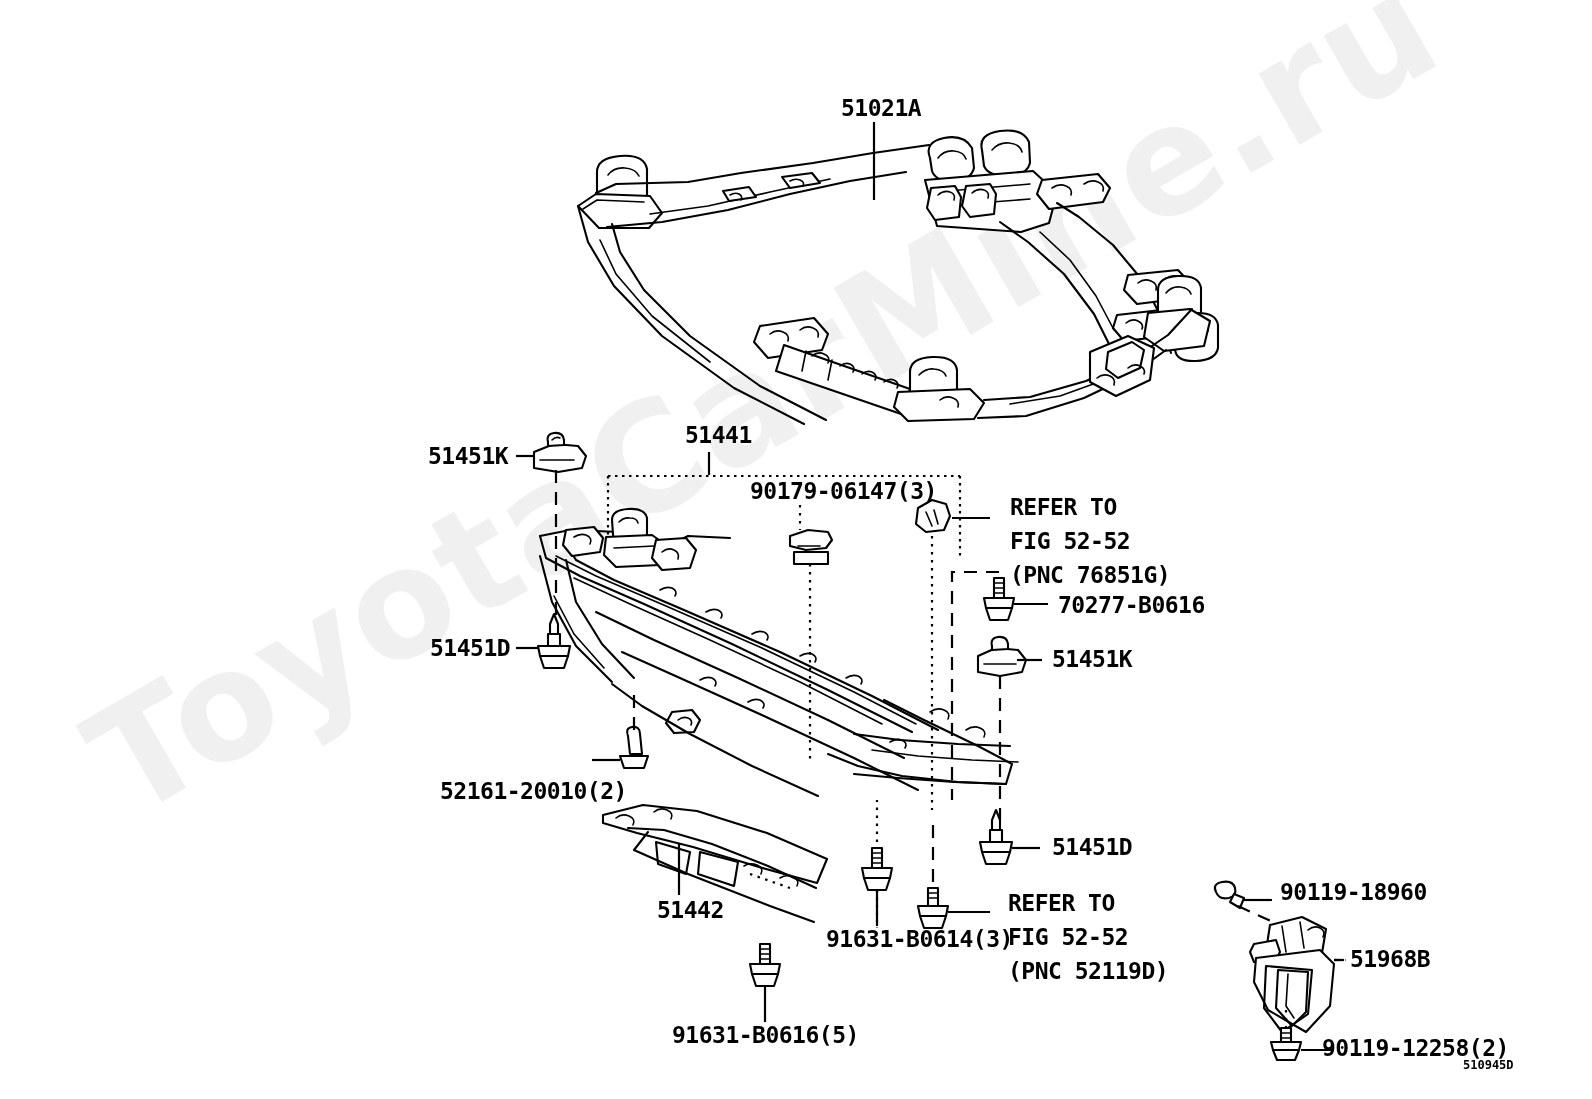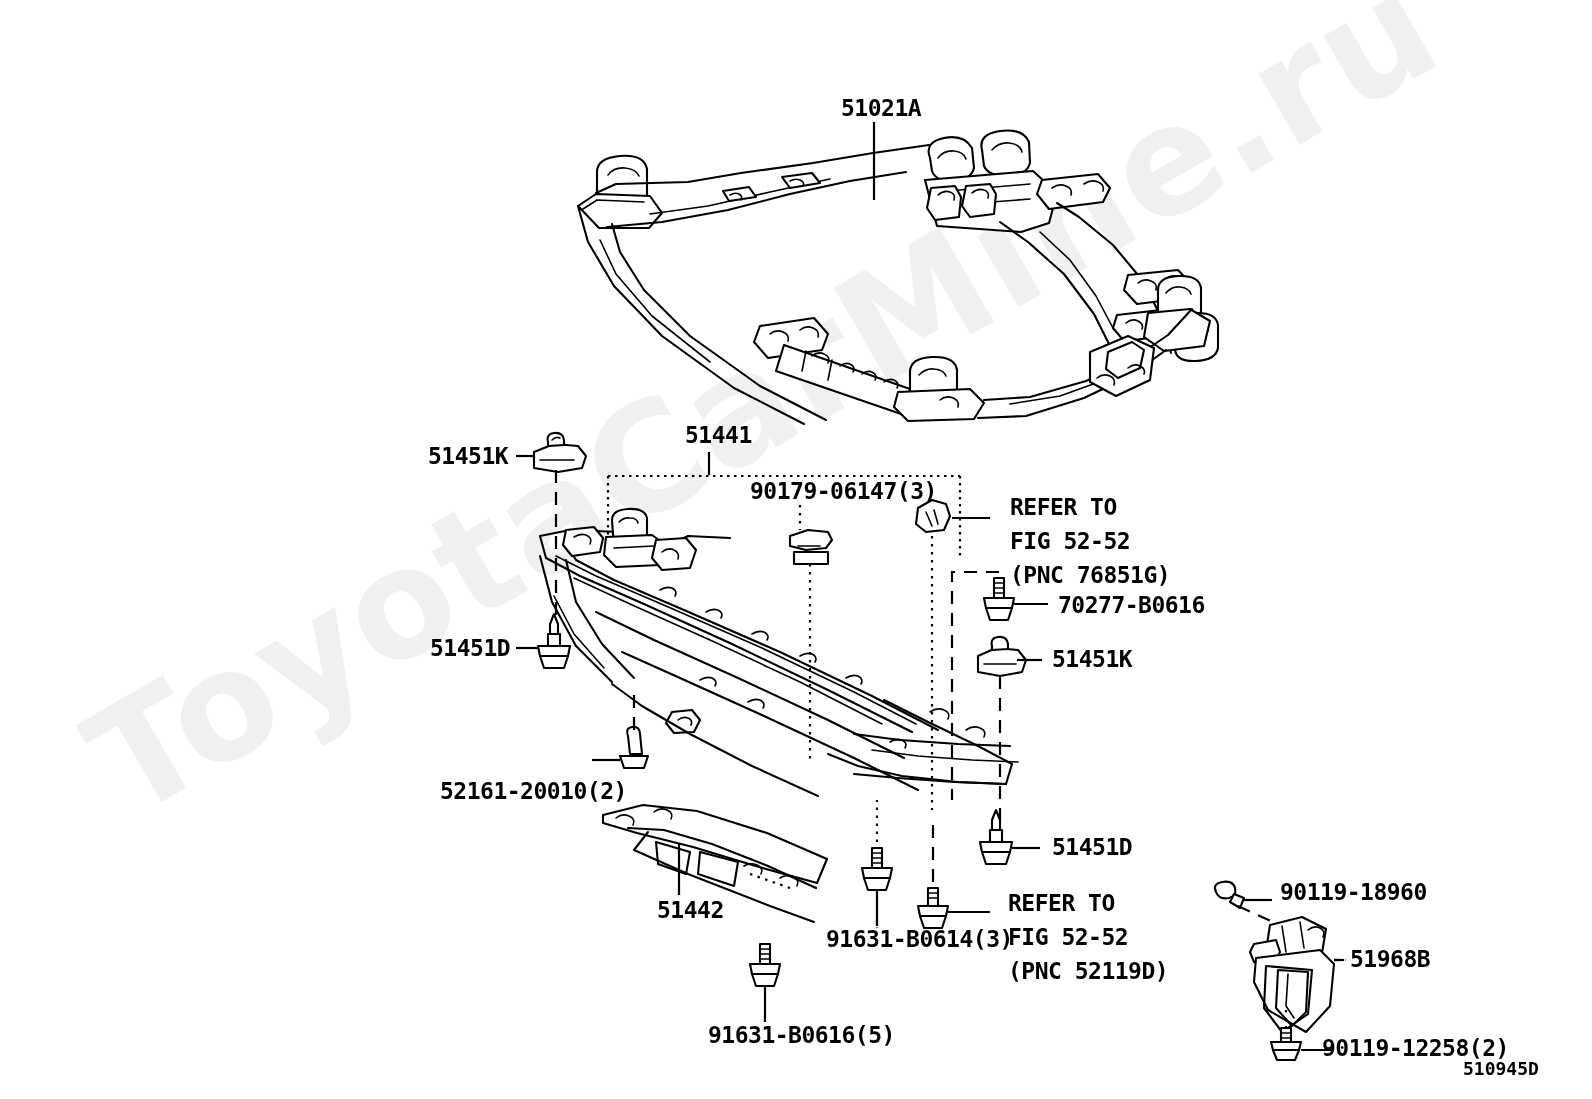--- a/index.html
+++ b/index.html
@@ -27,21 +27,21 @@
     font-weight:700;
     font-size:23px;
     color:#000000;
     white-space:pre;
     letter-spacing:-0.5px;
     line-height:27px;
   }
   .figcode{
     position:absolute;
     font-family:"DejaVu Sans Mono","Liberation Mono",monospace;
-    font-size:18px;font-weight:700;color:#000;
+    font-size:12px;font-weight:700;color:#000;
     letter-spacing:0px;
   }
   .multi{line-height:34px;margin-left:10px;}
 </style>
 </head>
 <body>
 
 <div id="stage">
 
   <div class="wm" id="wm1">ToyotaCarMine.ru</div>
@@ -360,21 +360,21 @@
   <div class="lbl" style="left:640px;top:897px;margin-left:17px;">51442</div>
 
   <div class="lbl" style="left:1052px;top:834px;">51451D</div>
 
   <div class="lbl multi" style="left:998px;top:886px;white-space:pre;">REFER TO
 FIG 52-52
 (PNC 52119D)</div>
 
   <div class="lbl" style="left:826px;top:926px;">91631-B0614(3)</div>
 
-  <div class="lbl" style="left:708px;top:1022px;">91631-B0616(5)</div>
+  <div class="lbl" style="left:672px;top:1022px;">91631-B0616(5)</div>
 
   <div class="lbl" style="left:1280px;top:879px;">90119-18960</div>
 
   <div class="lbl" style="left:1350px;top:946px;">51968B</div>
 
   <div class="lbl" style="left:1322px;top:1035px;">90119-12258(2)</div>
 
   <div class="figcode" style="left:1463px;top:1058px;">510945D</div>
 
 </div>

